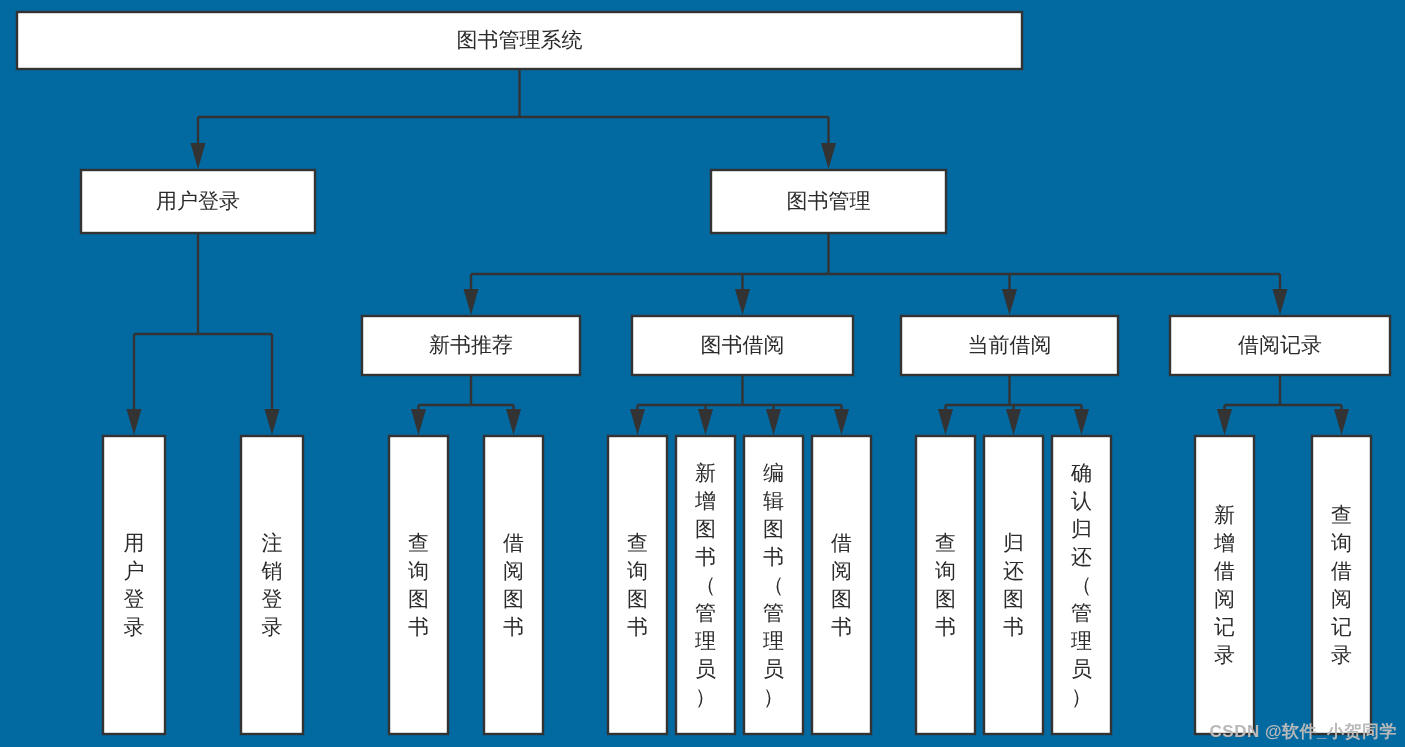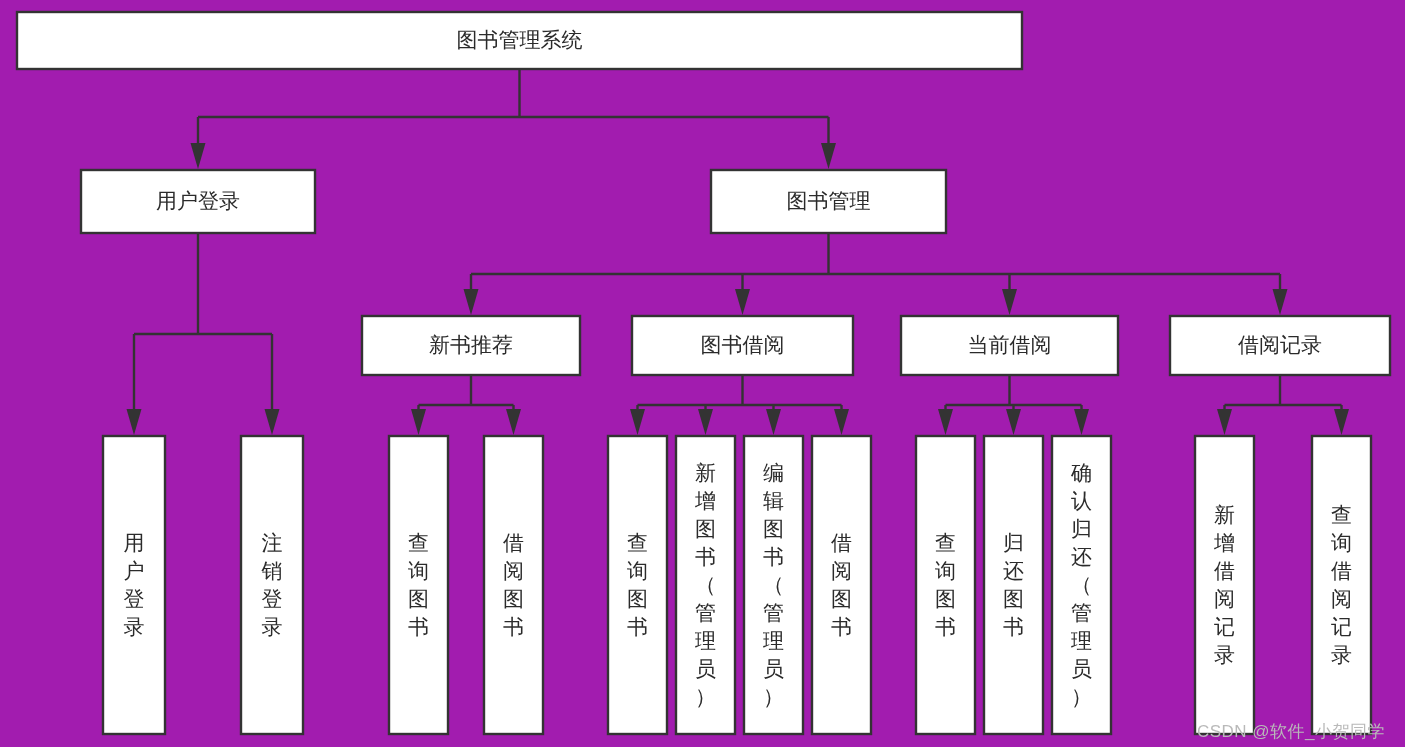--- a/index.html
+++ b/index.html
@@ -11,21 +11,21 @@
   body {
     width: 1405px;
     height: 747px;
     font-family: "Liberation Sans", "DejaVu Sans", sans-serif;
     overflow: hidden;
   }
   #diagram-root {
     position: relative;
     width: 1405px;
     height: 747px;
-    background: #a21caf;
+    background: #0369a1;
   }
   svg#flowchart {
     position: absolute;
     top: 0;
     left: 0;
     width: 1405px;
     height: 747px;
     display: block;
   }
   .node-box {
@@ -50,28 +50,29 @@
     stroke-width: 2.4;
     fill: none;
     stroke-linecap: butt;
   }
   .arrow-head {
     fill: #333333;
     stroke: none;
   }
   .watermark {
     position: absolute;
-    right: 20px;
+    right: 8px;
     bottom: 4px;
     font-family: "Liberation Sans", "DejaVu Sans", sans-serif;
     font-size: 17px;
     color: #b9b9b9;
     white-space: nowrap;
     letter-spacing: 0.5px;
     user-select: none;
+    font-weight: bold;
   }
 </style>
 </head>
 <body>
 
 <div id="diagram-root">
 
   <svg id="flowchart" viewBox="0 0 1405 747">
     <g id="edge-layer">
         <g>

